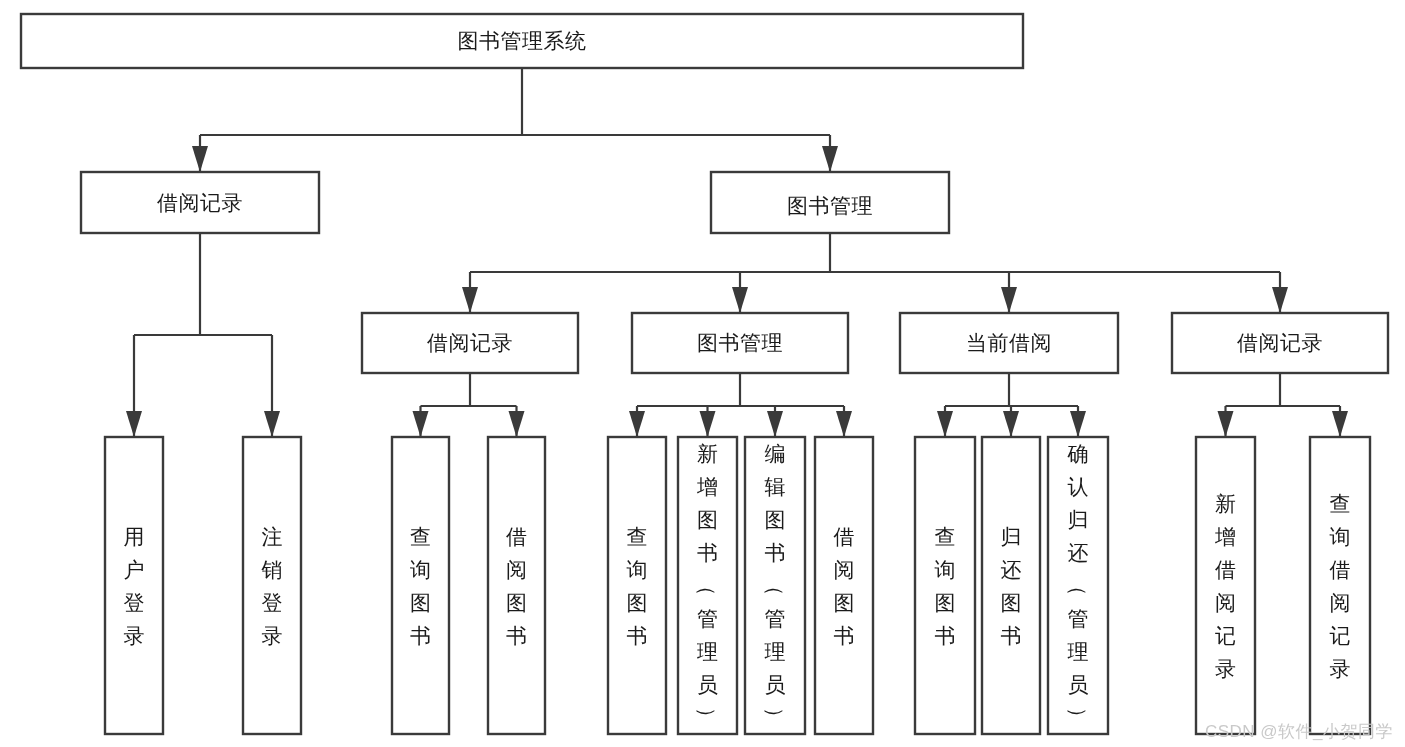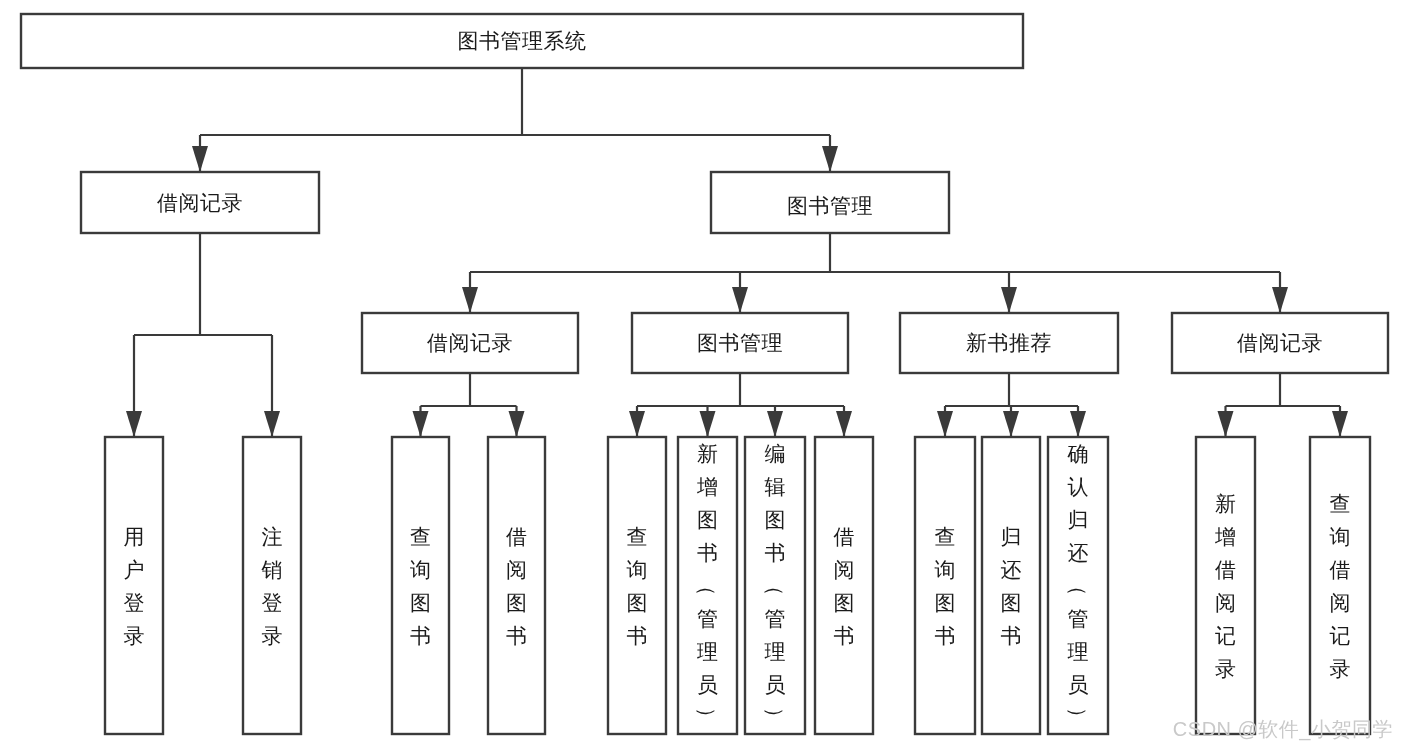--- a/index.html
+++ b/index.html
@@ -64,21 +64,21 @@
     text-align: center;
   }
   .node-label-v span.ch.rot {
     transform: rotate(90deg);
   }
   .watermark {
     position: absolute;
     right: 12px;
     bottom: 4px;
     color: #c9c9c9;
-    font-size: 20px;
+    font-size: 17px;
     letter-spacing: 0.5px;
     white-space: nowrap;
     pointer-events: none;
   }
 </style>
 </head>
 <body>
 
 <div id="canvas">
   <svg class="diagram" viewBox="0 0 1405 747">
@@ -158,21 +158,21 @@
         <rect class="node-box" x="1196" y="437" width="59" height="297"></rect>
         <rect class="node-box" x="1310" y="437" width="60" height="297"></rect>
       </g>
   </svg>
   <div id="labels-layer">
       <div class="node-label-h" style="left: 21px; top: 14px; width: 1002px; height: 54px;">图书管理系统</div>
       <div class="node-label-h" style="left: 81px; top: 172px; width: 238px; height: 61px;">借阅记录</div>
       <div class="node-label-h" style="left: 711px; top: 172px; width: 238px; height: 67px;">图书管理</div>
       <div class="node-label-h" style="left: 362px; top: 313px; width: 216px; height: 60px;">借阅记录</div>
       <div class="node-label-h" style="left: 632px; top: 313px; width: 216px; height: 60px;">图书管理</div>
-      <div class="node-label-h" style="left: 900px; top: 313px; width: 218px; height: 60px;">新书推荐</div>
+      <div class="node-label-h" style="left: 900px; top: 313px; width: 218px; height: 60px;">当前借阅</div>
       <div class="node-label-h" style="left: 1172px; top: 313px; width: 216px; height: 60px;">借阅记录</div>
       <div class="node-label-v" style="left: 105px; width: 58px; top: 519.5px;">
         <span class="ch" style="height: 33px; line-height: 33px;">用</span>
         <span class="ch" style="height: 33px; line-height: 33px;">户</span>
         <span class="ch" style="height: 33px; line-height: 33px;">登</span>
         <span class="ch" style="height: 33px; line-height: 33px;">录</span>
       </div>
       <div class="node-label-v" style="left: 243px; width: 58px; top: 519.5px;">
         <span class="ch" style="height: 33px; line-height: 33px;">注</span>
         <span class="ch" style="height: 33px; line-height: 33px;">销</span>

